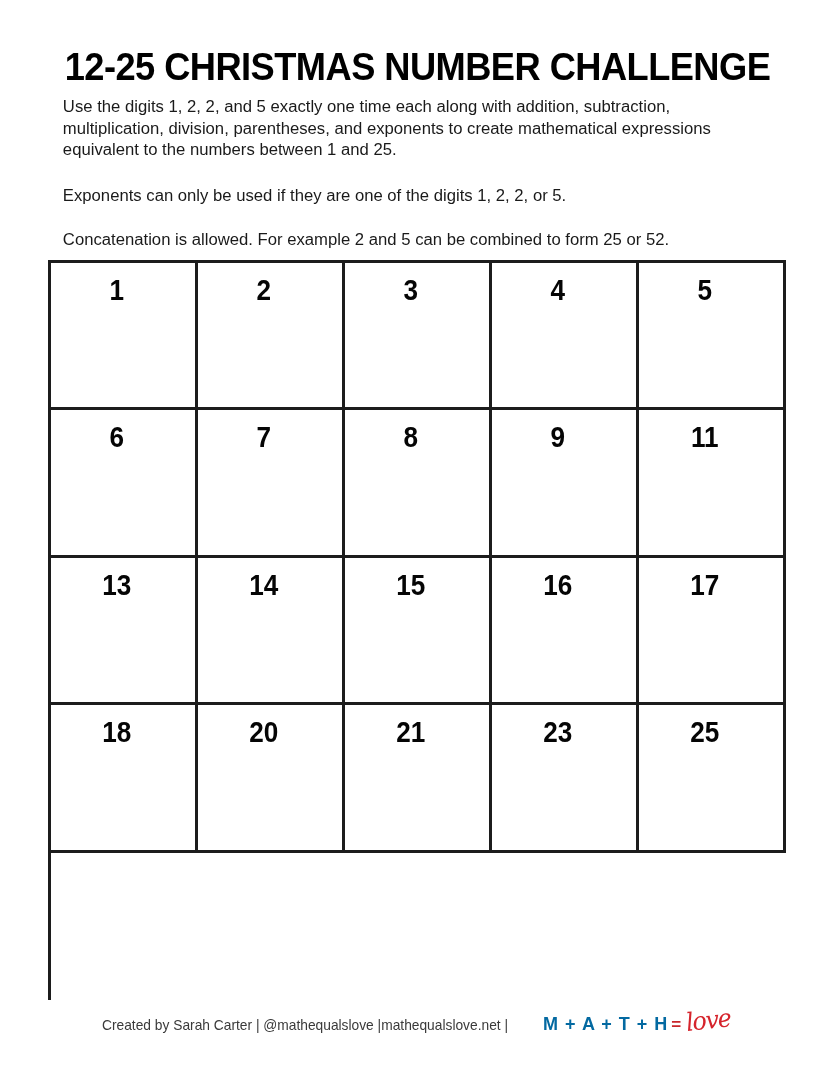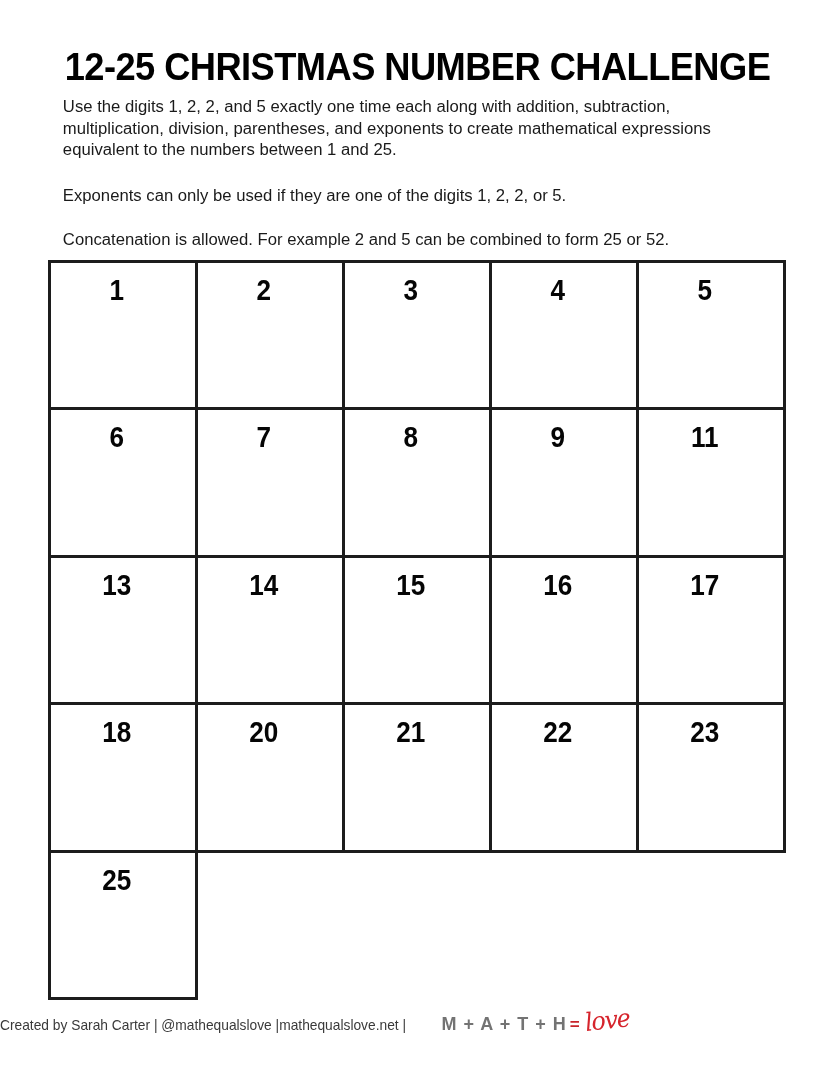--- a/index.html
+++ b/index.html
@@ -103,21 +103,21 @@
   }
 
   
   .footer {
     position: absolute;
     left: 0;
     top: 1014px;
     width: 835px;
     display: flex;
     align-items: center;
-    justify-content: flex-start;
+    justify-content: center;
     gap: 0;
   }
   .footer-credit {
     font-family: "Liberation Sans", sans-serif;
     font-size: 14.5px;
     line-height: 20px;
     color: #3a3a3a;
     white-space: pre;
     transform: scaleX(0.95);
     transform-origin: left center;
@@ -126,21 +126,21 @@
     display: inline-flex;
     align-items: center;
     white-space: pre;
     margin-left: 10px;
   }
   .logo-letters {
     font-family: "Liberation Sans", sans-serif;
     font-weight: bold;
     font-size: 18px;
     letter-spacing: 1px;
-    color: #737373;
+    color: #0369a1;
     white-space: pre;
   }
   .logo-equals {
     font-family: "Liberation Sans", sans-serif;
     font-weight: bold;
     font-size: 17px;
     color: #c8262b;
     margin: 0 5px 0 3px;
   }
   .logo-love {
@@ -222,23 +222,20 @@
         <span class="cell-number">18</span>
       </div>
     <div class="cell">
         <span class="cell-number">20</span>
       </div>
 
     <div class="cell">
         <span class="cell-number">21</span>
       </div>
     <div class="cell">
-        <span class="cell-number">22</span>
-      </div>
-    <div class="cell">
         <span class="cell-number">23</span>
       </div>
     <div class="cell">
         <span class="cell-number">25</span>
       </div>
   </div>
 
   <div class="footer">
     <span class="footer-credit">Created by Sarah Carter | @mathequalslove |mathequalslove.net | </span>
     <span class="logo">

